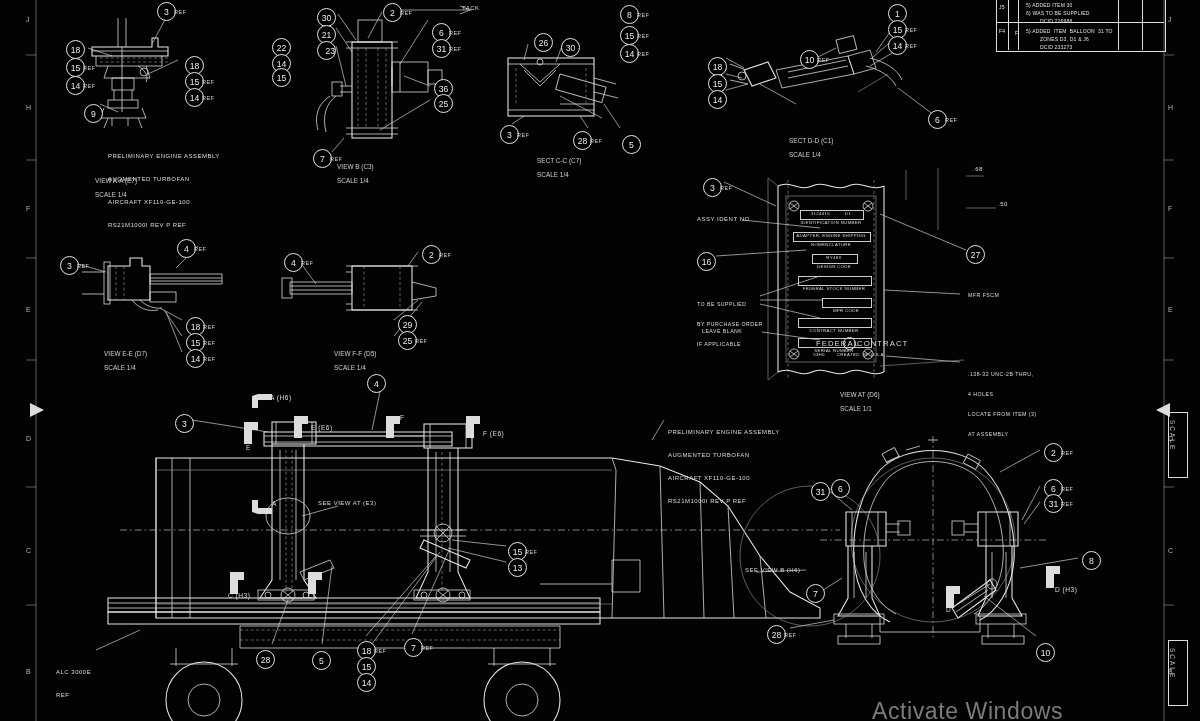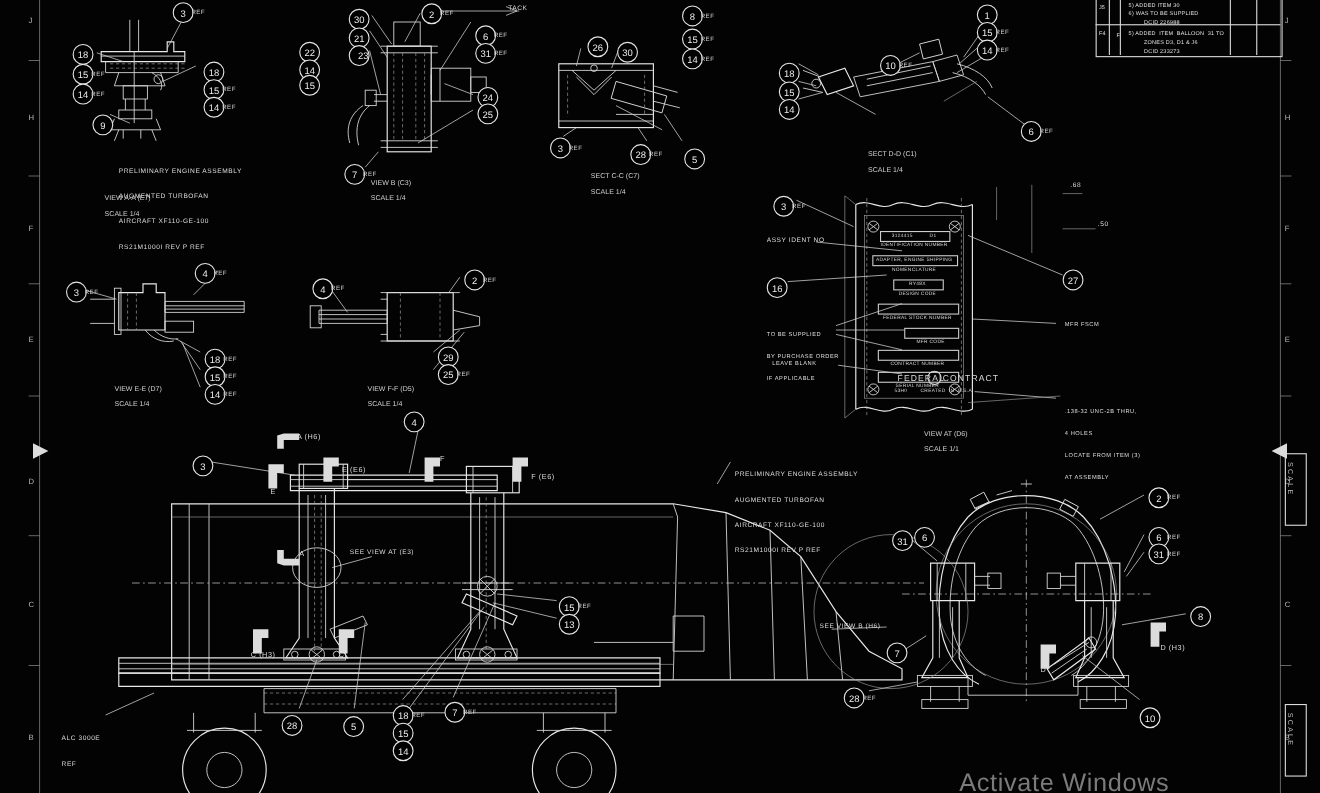--- a/index.html
+++ b/index.html
@@ -569,21 +569,21 @@
       <div class="balr" style="left: 400px; top: 10px;">REF</div>
       <div class="bal" style="left: 432px; top: 23px;">
         <span>6</span>
       </div>
       <div class="balr" style="left: 449px; top: 30px;">REF</div>
       <div class="bal" style="left: 432px; top: 39px;">
         <span>31</span>
       </div>
       <div class="balr" style="left: 449px; top: 46px;">REF</div>
       <div class="bal" style="left: 434px; top: 79px;">
-        <span>24</span>
+        <span>36</span>
       </div>
       <div class="bal" style="left: 434px; top: 94px;">
         <span>25</span>
       </div>
       <div class="bal" style="left: 313px; top: 149px;">
         <span>7</span>
       </div>
       <div class="balr" style="left: 330px; top: 156px;">REF</div>
       <div class="bal" style="left: 534px; top: 33px;">
         <span>26</span>

